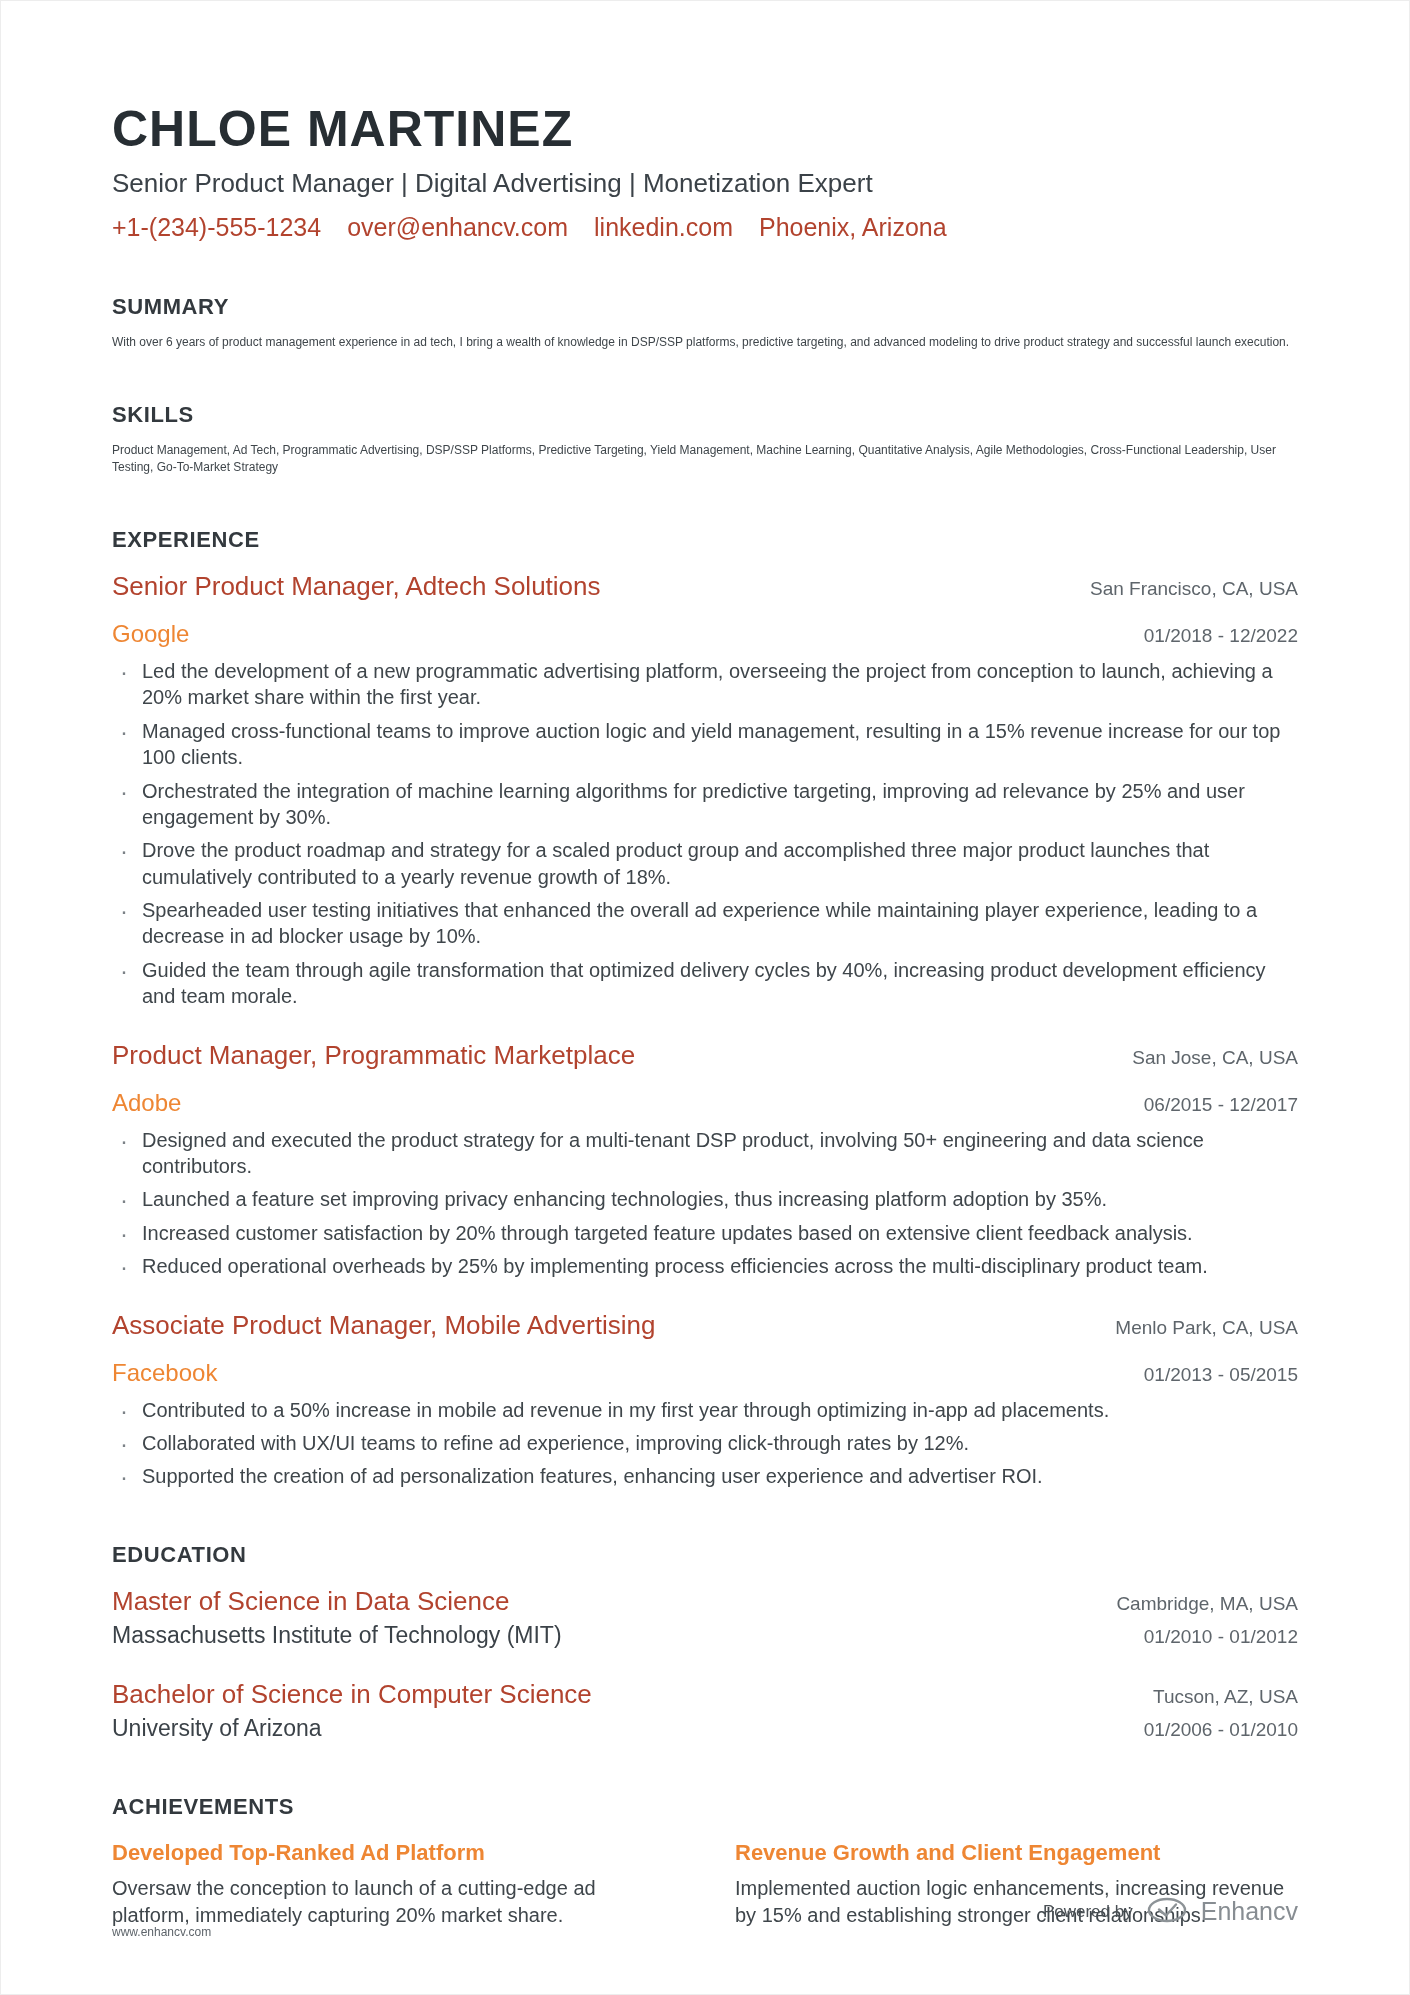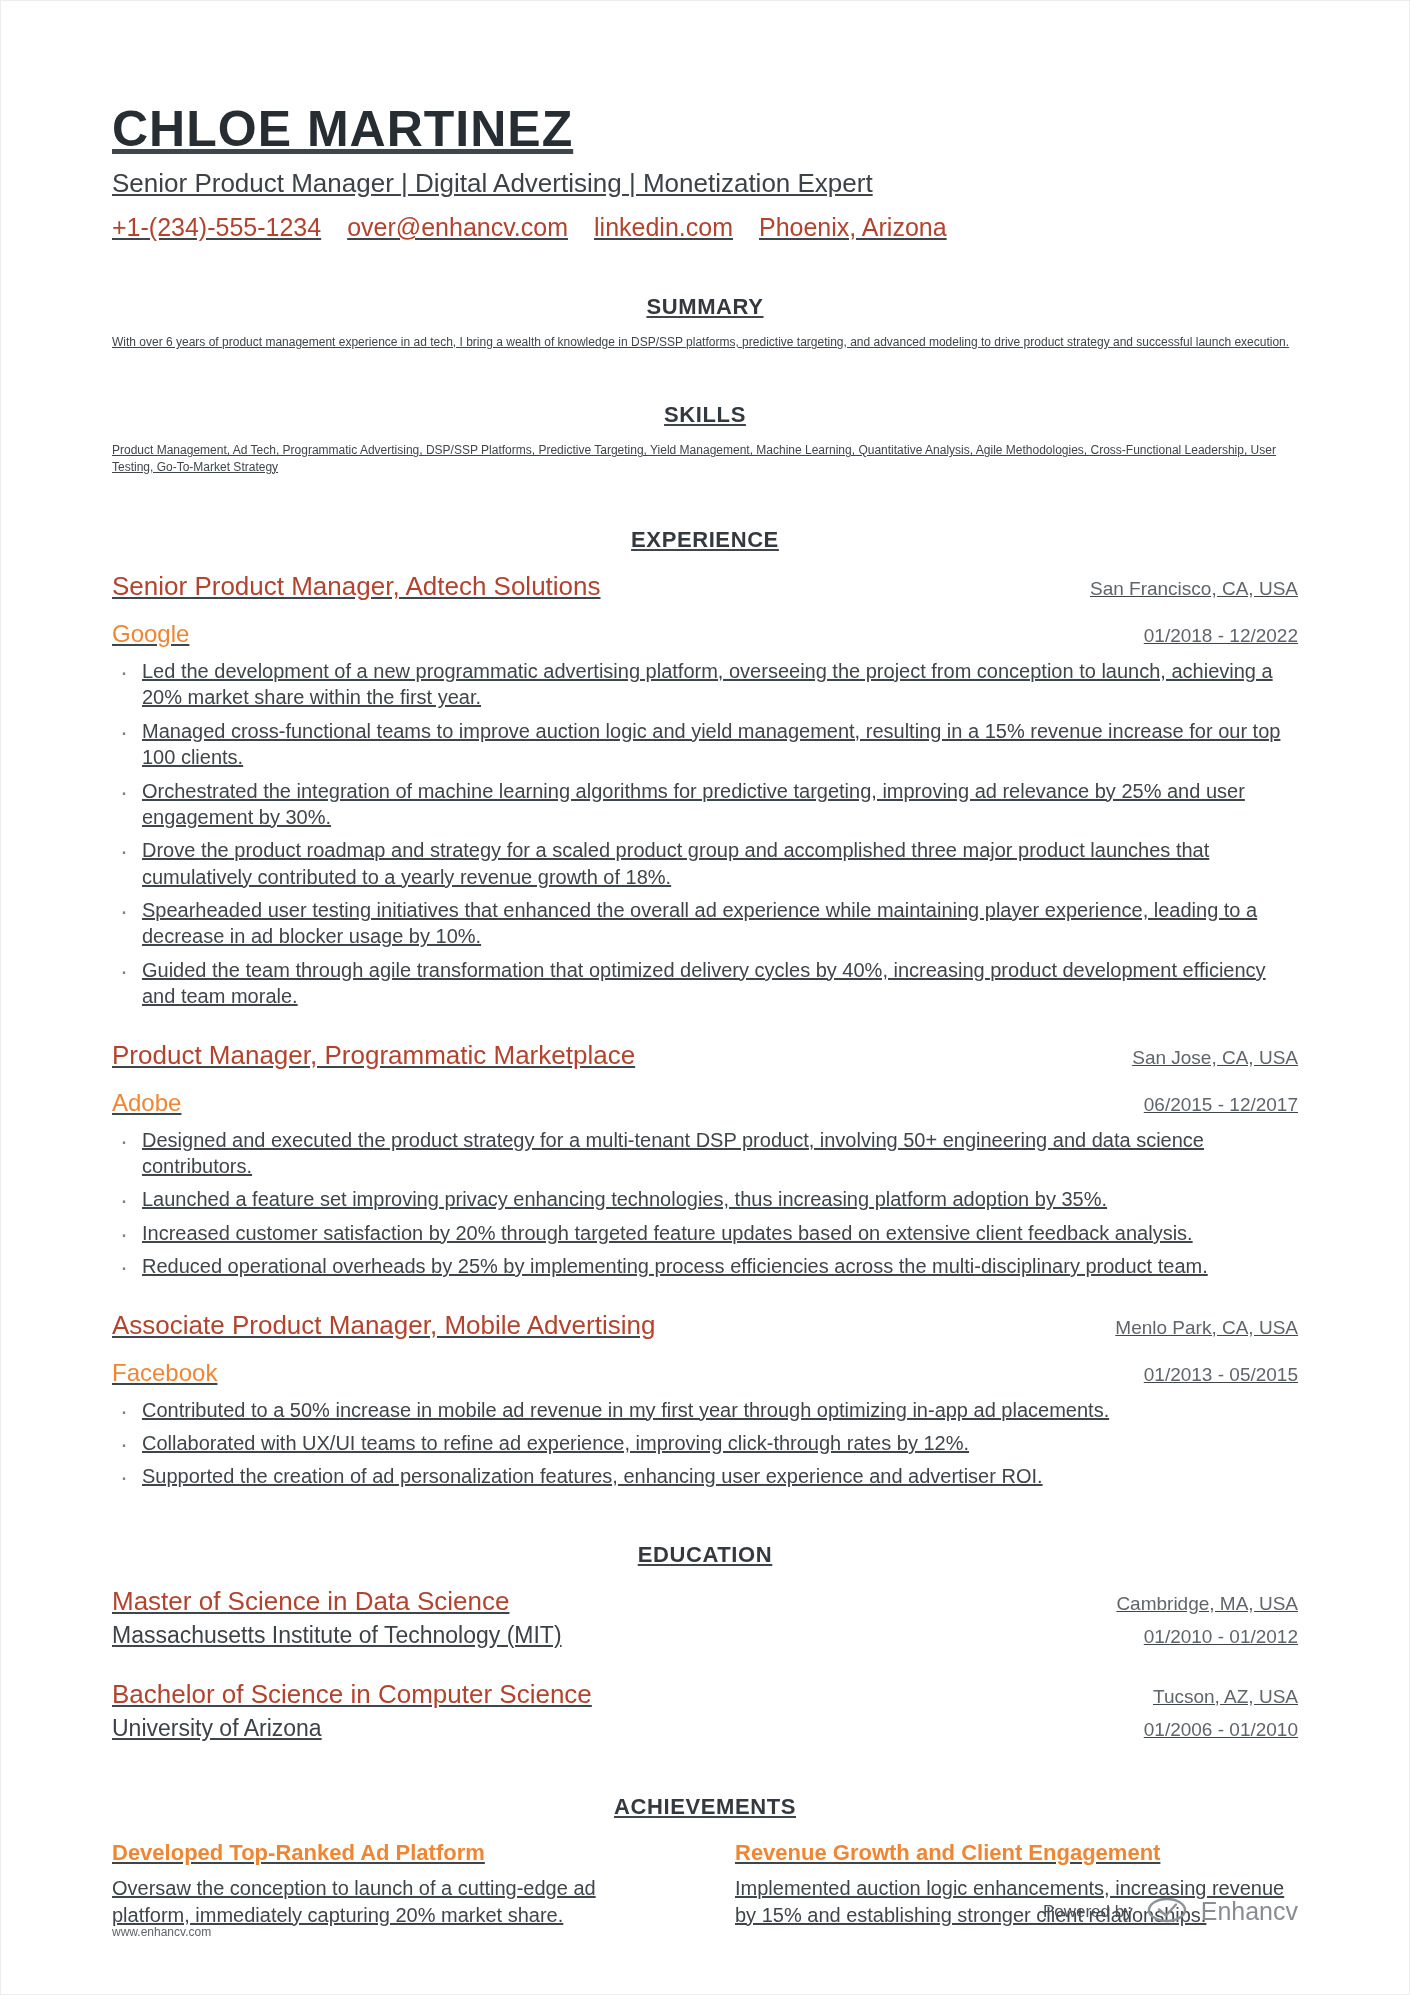--- a/index.html
+++ b/index.html
@@ -9,21 +9,20 @@
     color: #3f464b;
   }
   .page {
     width: 1410px;
     height: 1995px;
     position: relative;
     background: #ffffff;
     padding: 100px 112px 0 112px;
     box-shadow: inset 0 0 0 1px #ededed;
     overflow: hidden;
-    text-decoration: underline;
   }
 
   
   .name {
     font-size: 50px;
     font-weight: 700;
     color: #272e33;
     letter-spacing: 1px;
   }
   .headline {
@@ -41,21 +40,20 @@
   }
   .contacts a { color: #b2432e; text-decoration: none; cursor: pointer; }
 
   
   .section { margin-top: 52px; }
   .section-heading {
     font-size: 22px;
     font-weight: 700;
     color: #33393e;
     letter-spacing: 0.6px;
-    text-align: center;
   }
   .section-body {
     margin-top: 14px;
     font-size: 12px;
     line-height: 1.36;
     color: #3f464b;
     max-width: 1186px;
   }
 
   

